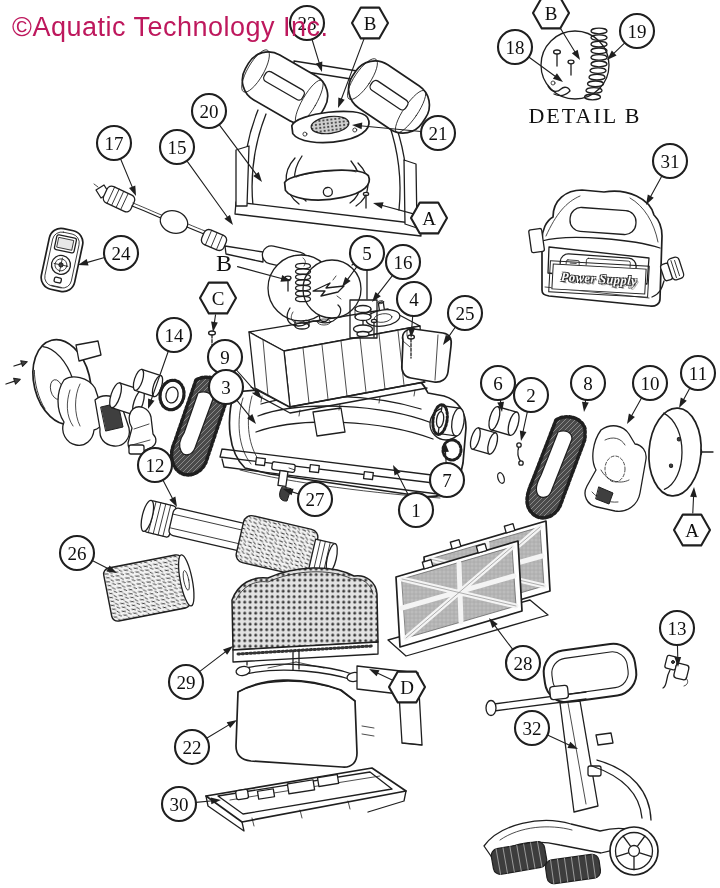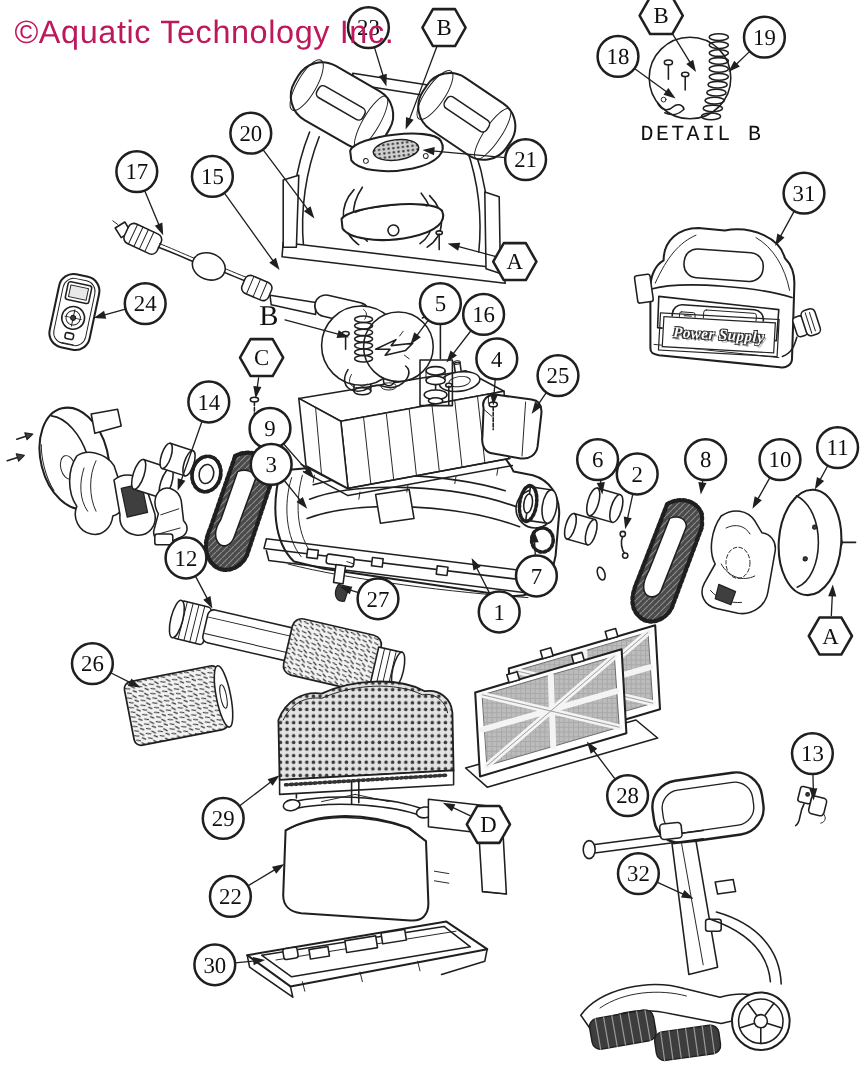--- a/index.html
+++ b/index.html
@@ -12,21 +12,21 @@
   .ln2  {fill:none;stroke:#1f1f1f;stroke-width:0.8;}
   .dk   {fill:#3f3f3f;stroke:#1f1f1f;stroke-width:1;}
   .teeth{fill:none;stroke:#1f1f1f;stroke-width:3.6;stroke-dasharray:2.4,2.2;}
   .teeth2{fill:none;stroke:#1f1f1f;stroke-width:3;stroke-dasharray:2,1.9;}
   .leader{stroke:#1f1f1f;stroke-width:1.1;fill:none;}
   .co-shape{fill:#fff;stroke:#1f1f1f;stroke-width:2.1;}
   .co-label{font-family:"Liberation Serif",serif;font-size:19px;fill:#101010;text-anchor:middle;}
   .co-letter{font-size:24px;}
   .watermark{position:absolute;left:12px;top:12px;font-size:27px;letter-spacing:.5px;color:#be185d;}
   .detail-label{position:absolute;left:518px;top:103px;width:134px;text-align:center;
-     font-family:Liberation Mono, monospace;font-size:18px;letter-spacing:2px;color:#111;}
+     font-family:Liberation Serif, serif;font-size:22px;letter-spacing:2px;color:#111;}
   .footer-code{position:absolute;left:198px;top:856px;width:320px;text-align:center;
      font-family:"Liberation Serif",serif;font-size:19px;letter-spacing:.5px;color:#111;}
   .ps-label{position:absolute;left:552px;top:266px;width:92px;height:24px;transform:rotate(3.2deg);
      background:#fff;border:1.5px solid #222;outline:1px solid #222;outline-offset:2px;
      display:flex;align-items:center;justify-content:center;font-family:"Liberation Serif",serif;
      font-weight:bold;font-style:italic;font-size:12.5px;letter-spacing:.4px;color:#fff;
      text-shadow:-1px -1px 0 #333,1px -1px 0 #333,-1px 1px 0 #333,1px 1px 0 #333,2px 2px 0 #aaa;}
 </style>
 </head>
 <body>

